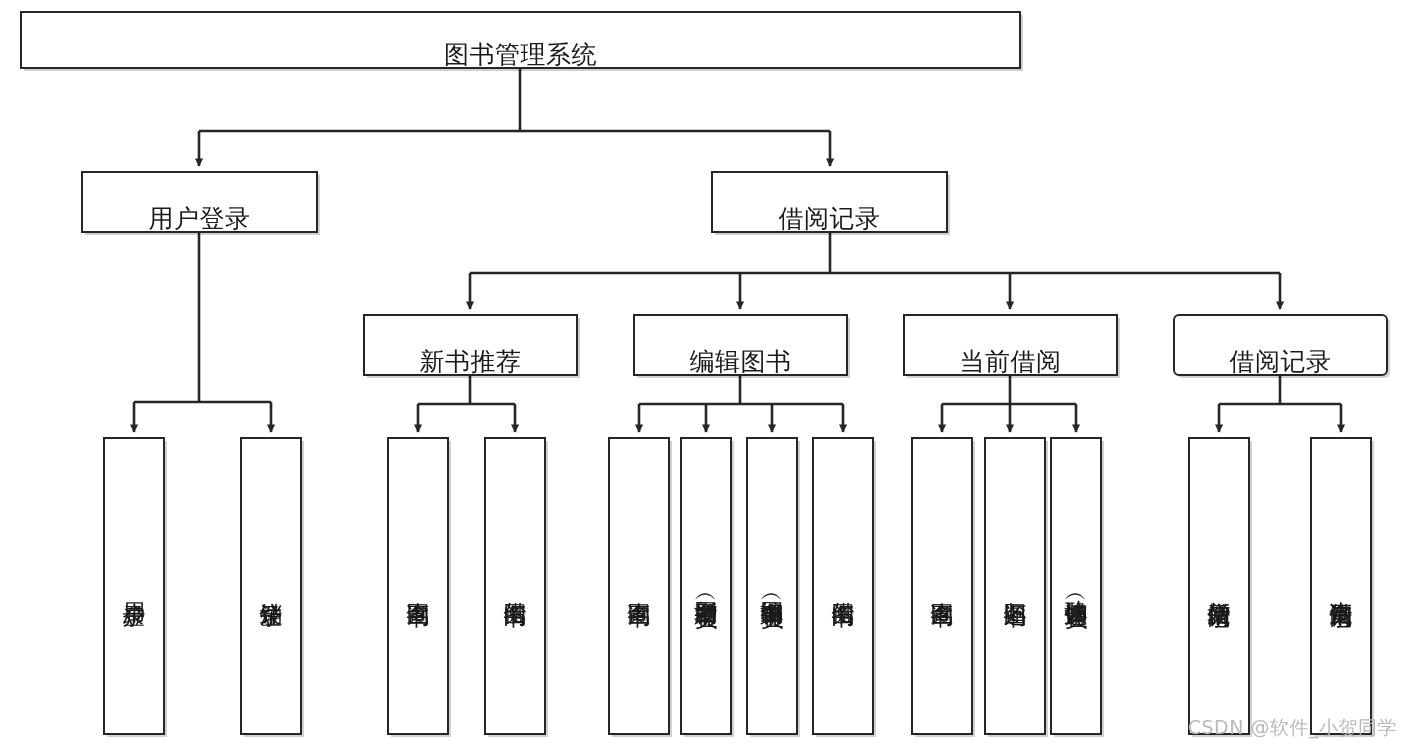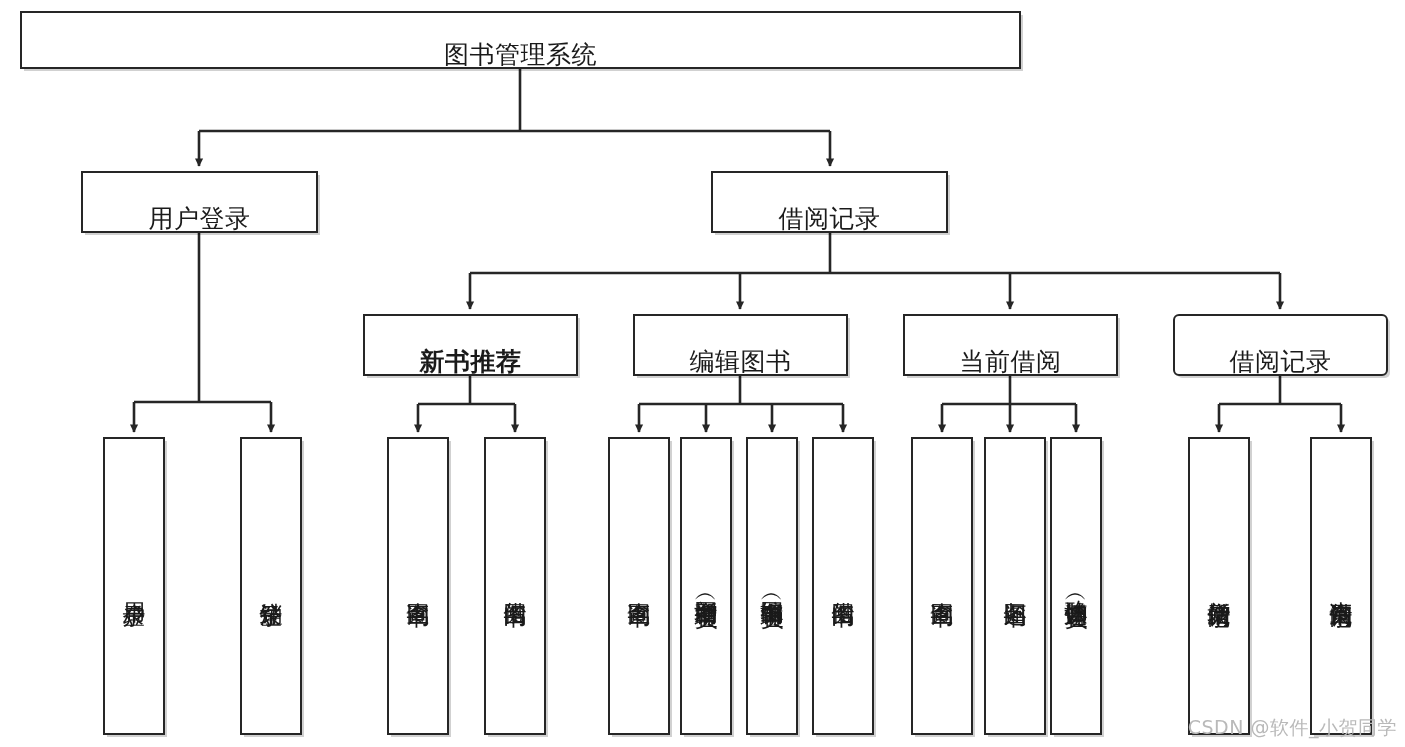--- a/index.html
+++ b/index.html
@@ -132,21 +132,21 @@
     <span class="lbl">图书管理系统</span>
   </div>
 
   <div class="node horiz" style="left:81px; top:171px; width:237px; height:62px;">
     <span class="lbl">用户登录</span>
   </div>
   <div class="node horiz" style="left:711px; top:171px; width:237px; height:62px;">
     <span class="lbl">借阅记录</span>
   </div>
 
-  <div class="node horiz" style="left:363px; top:314px; width:215px; height:62px;font-weight:bold;">
+  <div class="node horiz" style="left:363px; top:314px; width:215px; height:62px;">
     <span class="lbl">新书推荐</span>
   </div>
   <div class="node horiz" style="left:633px; top:314px; width:215px; height:62px;">
     <span class="lbl">编辑图书</span>
   </div>
   <div class="node horiz" style="left:903px; top:314px; width:215px; height:62px;">
     <span class="lbl">当前借阅</span>
   </div>
   <div class="node horiz" style="left:1173px; top:314px; width:215px; height:62px;border-radius:6px;">
     <span class="lbl">借阅记录</span>

